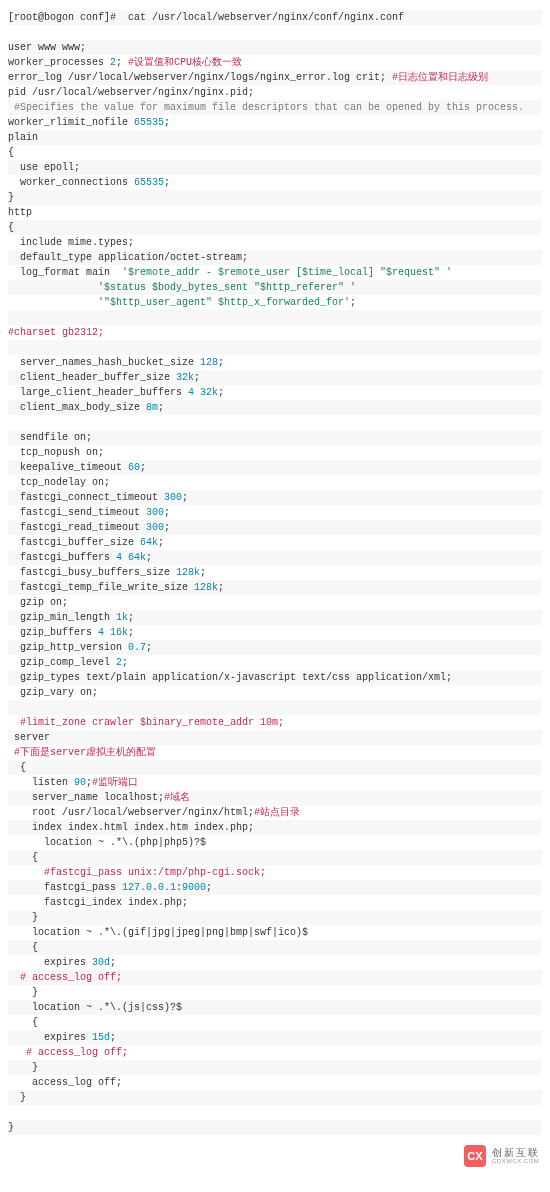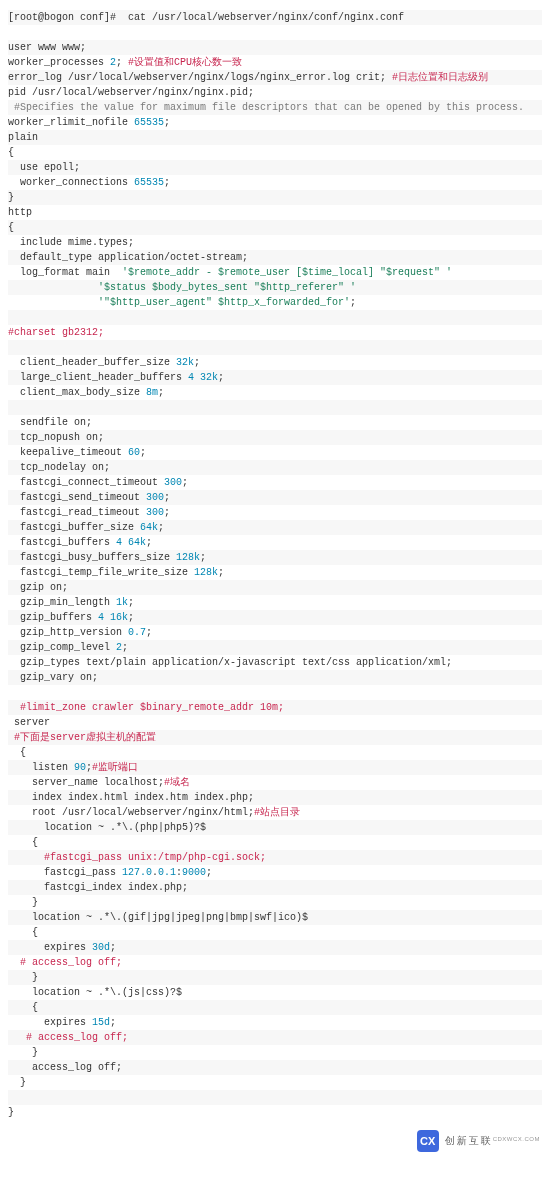--- a/index.html
+++ b/index.html
@@ -34,32 +34,32 @@
     bottom: 8px;
     display: flex;
     align-items: center;
     gap: 6px;
     opacity: 0.85;
   }
   .wm-logo {
     width: 22px;
     height: 22px;
     border-radius: 4px;
-    background: #1d4ed8;
+    background: #ef4444;
     display:flex;
     align-items:center;
     justify-content:center;
     color:#fff;
     font-family: Arial, sans-serif;
     font-weight: bold;
     font-size: 11px;
   }
   .wm-text {
     display:flex;
-    flex-direction:row;
+    flex-direction:column;
     font-family: Arial, sans-serif;
     line-height: 1.05;
   }
   .wm-cn { font-size: 10px; color:#444; letter-spacing: 2px;}
   .wm-en { font-size: 6px; color:#888; letter-spacing: 0.5px;}
 </style>
 </head>
 <body>
 
 <div id="code">
@@ -79,20 +79,21 @@
     <div class="line"><span>http</span></div>
     <div class="line"><span>{</span></div>
     <div class="line"><span>  include mime.types;</span></div>
     <div class="line"><span>  default_type application/octet-stream;</span></div>
     <div class="line"><span>  log_format main  </span><span class="str">'$remote_addr - $remote_user [$time_local] "$request" '</span></div>
     <div class="line"><span>               </span><span class="str">'$status $body_bytes_sent "$http_referer" '</span></div>
     <div class="line"><span>               </span><span class="str">'"$http_user_agent" $http_x_forwarded_for'</span><span>;</span></div>
     <div class="line">&nbsp;</div>
     <div class="line"><span class="red">#charset gb2312;</span></div>
     <div class="line">&nbsp;</div>
+    <div class="line"><span>  server_names_hash_bucket_size </span><span class="num">128</span><span>;</span></div>
     <div class="line"><span>  client_header_buffer_size </span><span class="num">32k</span><span>;</span></div>
     <div class="line"><span>  large_client_header_buffers </span><span class="num">4</span><span> </span><span class="num">32k</span><span>;</span></div>
     <div class="line"><span>  client_max_body_size </span><span class="num">8m</span><span>;</span></div>
     <div class="line">&nbsp;</div>
     <div class="line"><span>  sendfile on;</span></div>
     <div class="line"><span>  tcp_nopush on;</span></div>
     <div class="line"><span>  keepalive_timeout </span><span class="num">60</span><span>;</span></div>
     <div class="line"><span>  tcp_nodelay on;</span></div>
     <div class="line"><span>  fastcgi_connect_timeout </span><span class="num">300</span><span>;</span></div>
     <div class="line"><span>  fastcgi_send_timeout </span><span class="num">300</span><span>;</span></div>
@@ -108,22 +109,22 @@
     <div class="line"><span>  gzip_comp_level </span><span class="num">2</span><span>;</span></div>
     <div class="line"><span>  gzip_types text/plain application/x-javascript text/css application/xml;</span></div>
     <div class="line"><span>  gzip_vary on;</span></div>
     <div class="line">&nbsp;</div>
     <div class="line"><span class="red">  #limit_zone crawler $binary_remote_addr 10m;</span></div>
     <div class="line"><span> server</span></div>
     <div class="line"><span> </span><span class="red">#下面是server虚拟主机的配置</span></div>
     <div class="line"><span>  {</span></div>
     <div class="line"><span>    listen </span><span class="num">90</span><span>;</span><span class="red">#监听端口</span></div>
     <div class="line"><span>    server_name localhost;</span><span class="red">#域名</span></div>
+    <div class="line"><span>    root /usr/local/webserver/nginx/html;</span><span class="red">#站点目录</span></div>
     <div class="line"><span>    index index.html index.htm index.php;</span></div>
-    <div class="line"><span>    root /usr/local/webserver/nginx/html;</span><span class="red">#站点目录</span></div>
     <div class="line"><span>      location ~ .*\.(php|php5)?$</span></div>
     <div class="line"><span>    {</span></div>
     <div class="line"><span class="red">      #fastcgi_pass unix:/tmp/php-cgi.sock;</span></div>
     <div class="line"><span>      fastcgi_pass </span><span class="num">127.0</span><span>.</span><span class="num">0.1</span><span>:</span><span class="num">9000</span><span>;</span></div>
     <div class="line"><span>      fastcgi_index index.php;</span></div>
     <div class="line"><span>    }</span></div>
     <div class="line"><span>    location ~ .*\.(gif|jpg|jpeg|png|bmp|swf|ico)$</span></div>
     <div class="line"><span>    {</span></div>
     <div class="line"><span>      expires </span><span class="num">30d</span><span>;</span></div>
     <div class="line"><span class="red">  # access_log off;</span></div>

